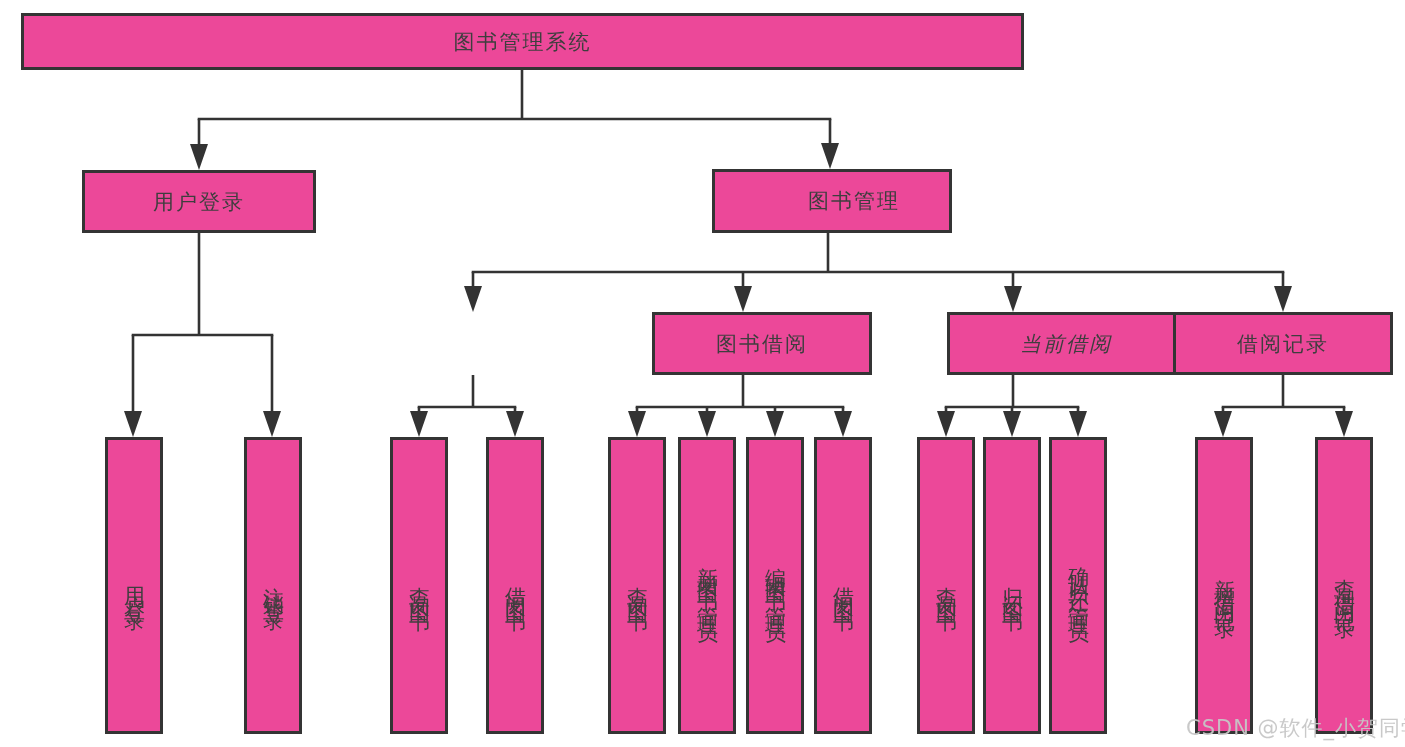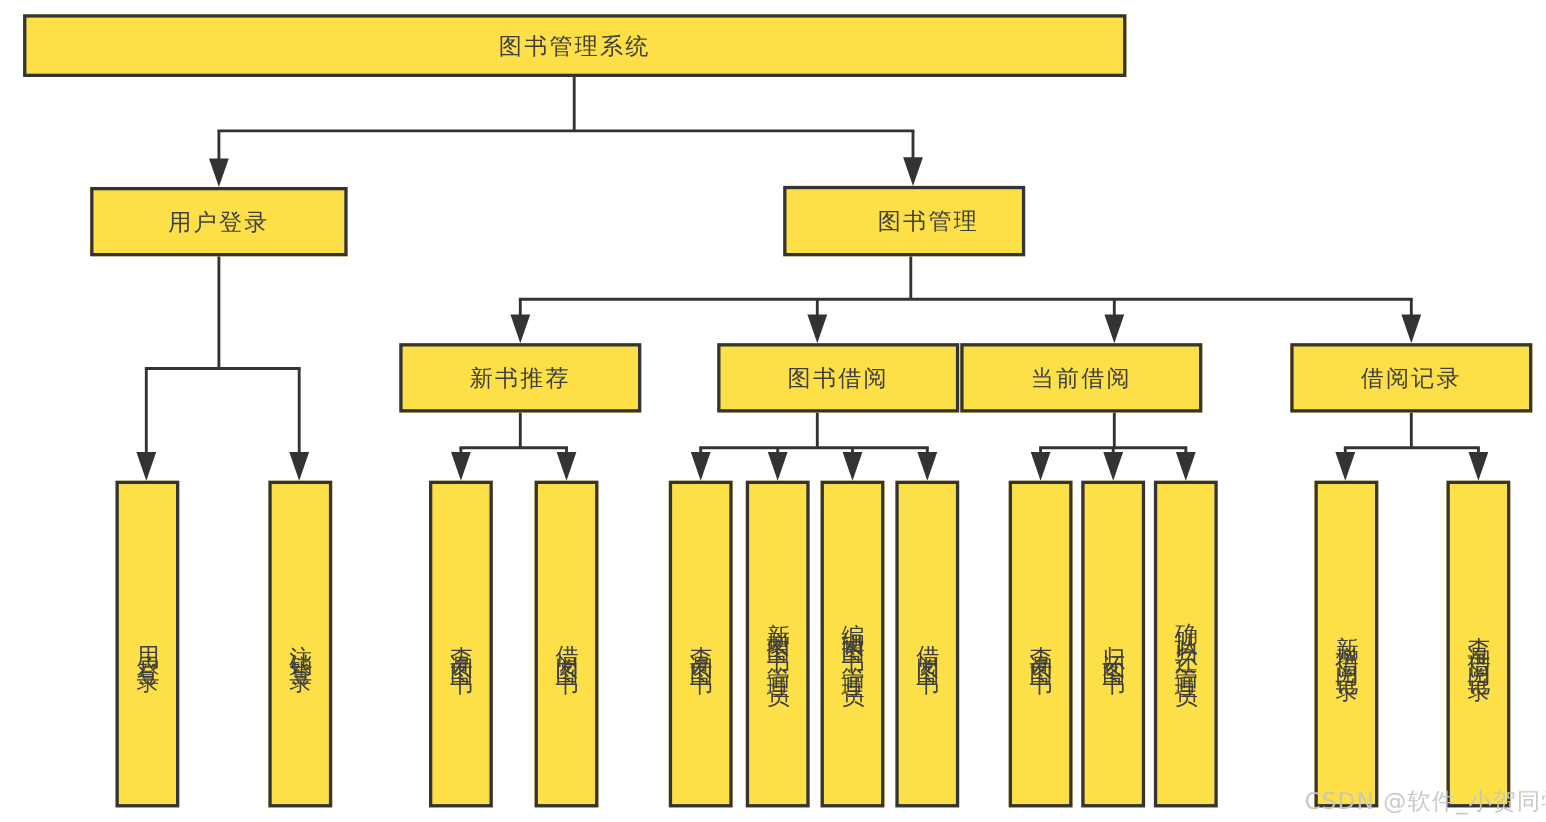--- a/index.html
+++ b/index.html
@@ -6,21 +6,21 @@
   .stage{
     position:relative;width:1405px;height:747px;background:#ffffff;
     font-family:"DejaVu Sans","Liberation Sans",sans-serif;
     overflow:hidden;
   }
   .connectors{position:absolute;left:0;top:0;z-index:1;}
   .connectors line{stroke:#333333;stroke-width:2.6;}
   .connectors polygon{fill:#333333;}
   .box{
     position:absolute;box-sizing:border-box;z-index:2;
-    background:#fde047;border:3px solid #343434;
+    background:#ec4899;border:3px solid #343434;
     display:flex;align-items:center;justify-content:center;
     color:#3e3e3e;font-size:21px;letter-spacing:2px;
     white-space:nowrap;
   }
   .vbox{
     writing-mode:vertical-rl;text-orientation:mixed;
     letter-spacing:8px;font-size:21px;line-height:1;
   }
   .watermark{
     position:absolute;z-index:5;
@@ -92,25 +92,24 @@
     <line x1="1221.7" y1="407" x2="1345.3" y2="407"></line>
     <line x1="1223" y1="407" x2="1223" y2="413"></line>
     <polygon points="1214,411 1232,411 1223,437"></polygon>
     <line x1="1344" y1="407" x2="1344" y2="413"></line>
     <polygon points="1335,411 1353,411 1344,437"></polygon>
   </svg>
 
   <div class="box" style="left:21px;top:13px;width:1003px;height:57px;">图书管理系统</div>
 
   <div class="box" style="left:82px;top:170px;width:234px;height:63px;">用户登录</div>
-  <div class="box" style="left:712px;top:169px;width:220px;height:64px;padding-left:44px;">图书管理</div>
+  <div class="box" style="left:712px;top:169px;width:240px;height:64px;padding-left:44px;">图书管理</div>
 
-  <div class="box" style="left:363px;top:312px;width:220px;height:63px;">新书推荐</div>
   <div class="box" style="left:652px;top:312px;width:220px;height:63px;">图书借阅</div>
-  <div class="box" style="left:873px;top:312px;width:220px;height:63px;">当前借阅</div>
+  <div class="box" style="left:947px;top:312px;width:238px;height:63px;font-style:italic;">当前借阅</div>
   <div class="box" style="left:1173px;top:312px;width:220px;height:63px;">借阅记录</div>
 
   <div class="box vbox" style="left:105px;top:437px;width:58px;height:297px;">用户登录</div>
   <div class="box vbox" style="left:244px;top:437px;width:58px;height:297px;">注销登录</div>
 
   <div class="box vbox" style="left:390px;top:437px;width:58px;height:297px;">查询图书</div>
   <div class="box vbox" style="left:486px;top:437px;width:58px;height:297px;">借阅图书</div>
 
   <div class="box vbox" style="left:608px;top:437px;width:58px;height:297px;">查询图书</div>
   <div class="box vbox" style="left:678px;top:437px;width:58px;height:297px;">新增图书（管理员）</div>

